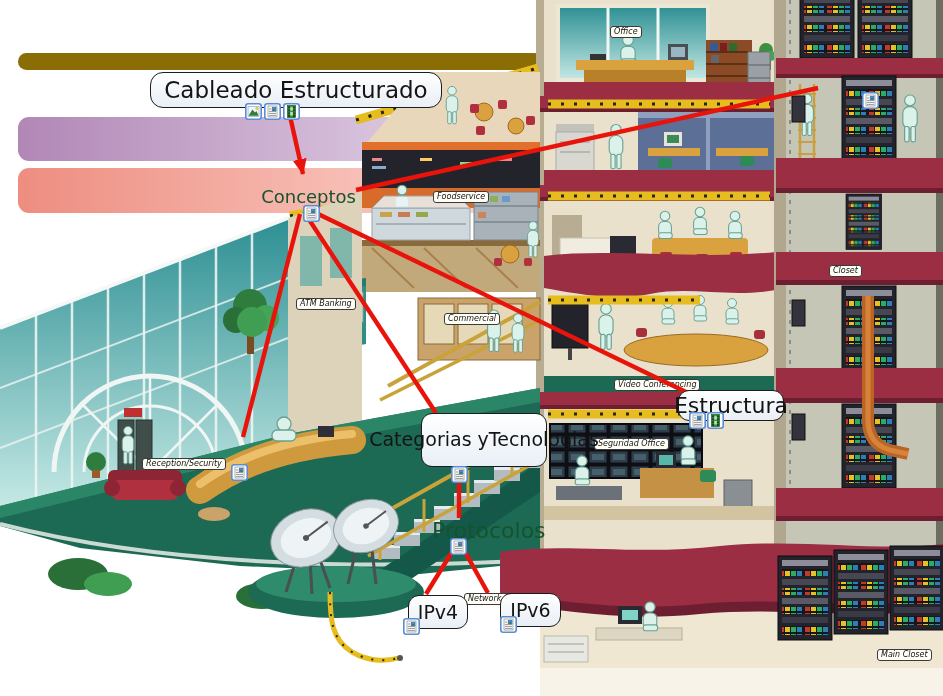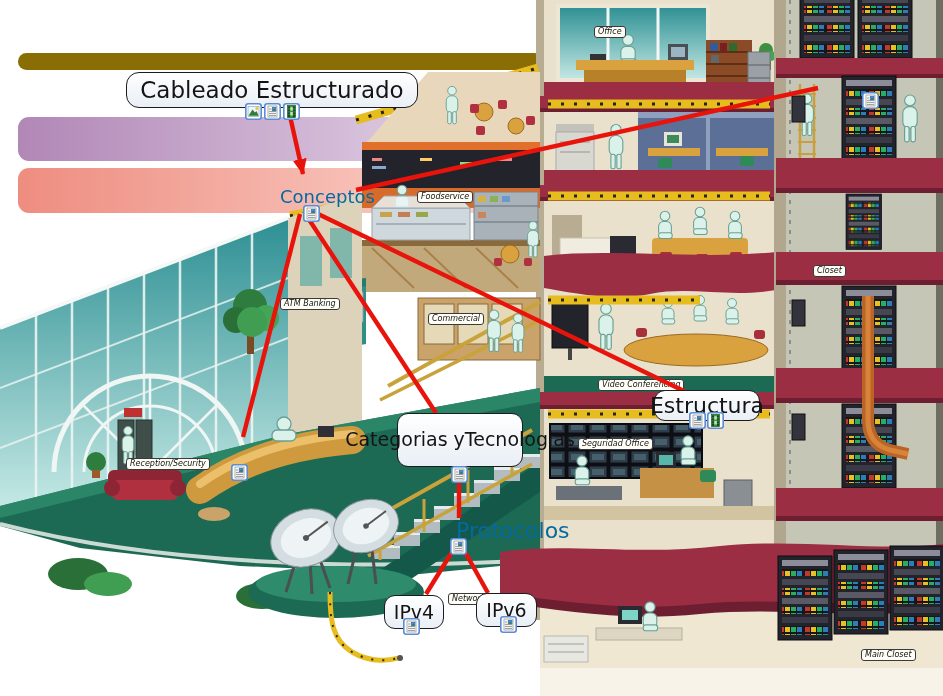--- a/index.html
+++ b/index.html
@@ -10,26 +10,26 @@
   .bar-olive{left:18px;top:53px;width:525px;height:17px;border-radius:9px;background:var(--bar-olive,#8a6d04);}
   .bar-purple{left:18px;top:117px;width:525px;height:44px;border-radius:11px;
       background:linear-gradient(90deg,var(--bar-purple-from,#b187b6),var(--bar-purple-to,#e9dded));}
   .bar-pink{left:18px;top:168px;width:525px;height:45px;border-radius:11px;
       background:linear-gradient(90deg,var(--bar-pink-from,#ee8d80),var(--bar-pink-to,#fcdad3));}
   .scene{position:absolute;left:0;top:0;z-index:2;}
   .links{position:absolute;left:0;top:0;z-index:4;pointer-events:none;}
   .links line{stroke:var(--link,#e8140c);stroke-width:4.4;}
   .badge{position:absolute;z-index:3;font:italic 8px "DejaVu Sans",sans-serif;color:#111;
          background:#fffef6;border:1px solid #3a3a3a;border-radius:3px;padding:0 3px;
-         line-height:10px;white-space:nowrap;}
+         line-height:10px;white-space:nowrap;margin-left:16px;}
   .node{position:absolute;display:flex;align-items:center;justify-content:center;z-index:5;
         background:linear-gradient(180deg,#feffff,#e9eff6);border:1.6px solid #1c1c1c;
-        border-radius:11px;color:#141414;white-space:nowrap;}
+        border-radius:11px;color:#141414;white-space:nowrap;margin-left:24px;}
   .node.multiline{flex-direction:row;line-height:1.22;}
-  .plain{position:absolute;z-index:5;color:#0369a1;text-align:left;white-space:nowrap;margin-left:24px;}
+  .plain{position:absolute;z-index:5;color:#14532d;text-align:right;white-space:nowrap;}
   .res-icon{position:absolute;width:17px;height:17px;z-index:6;}
   
   .mrn{fill:#9b2e43}.mrnD{fill:#6d1e30}.wd{fill:#d9a23f}
   .prs{fill:#daf2ea;stroke:#69a094;stroke-width:1.3}
   .gfl{fill:#1d6a54}
   .trayY{stroke:#e7bc1e;stroke-width:9;fill:none}
   .trayD{stroke:#26260e;stroke-width:3.2;stroke-dasharray:3 10;fill:none}
   .gold{stroke:#c9a23a;fill:none}
 </style>
 </head>

